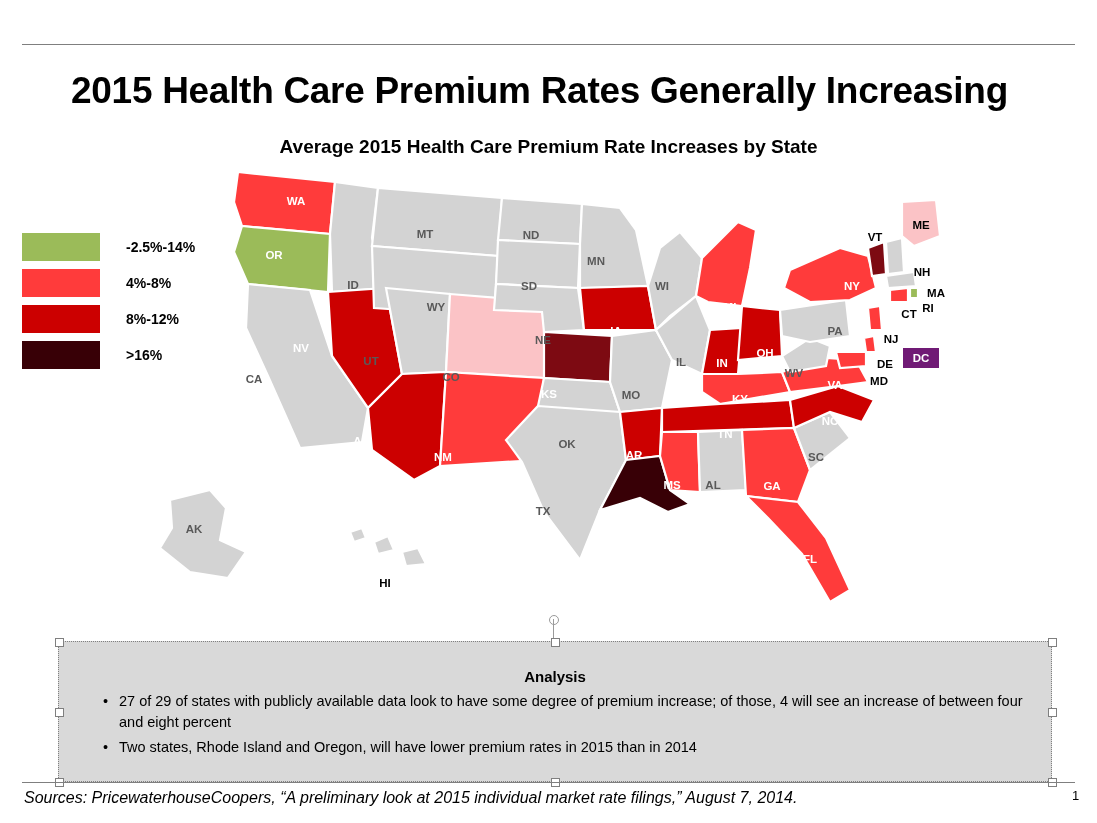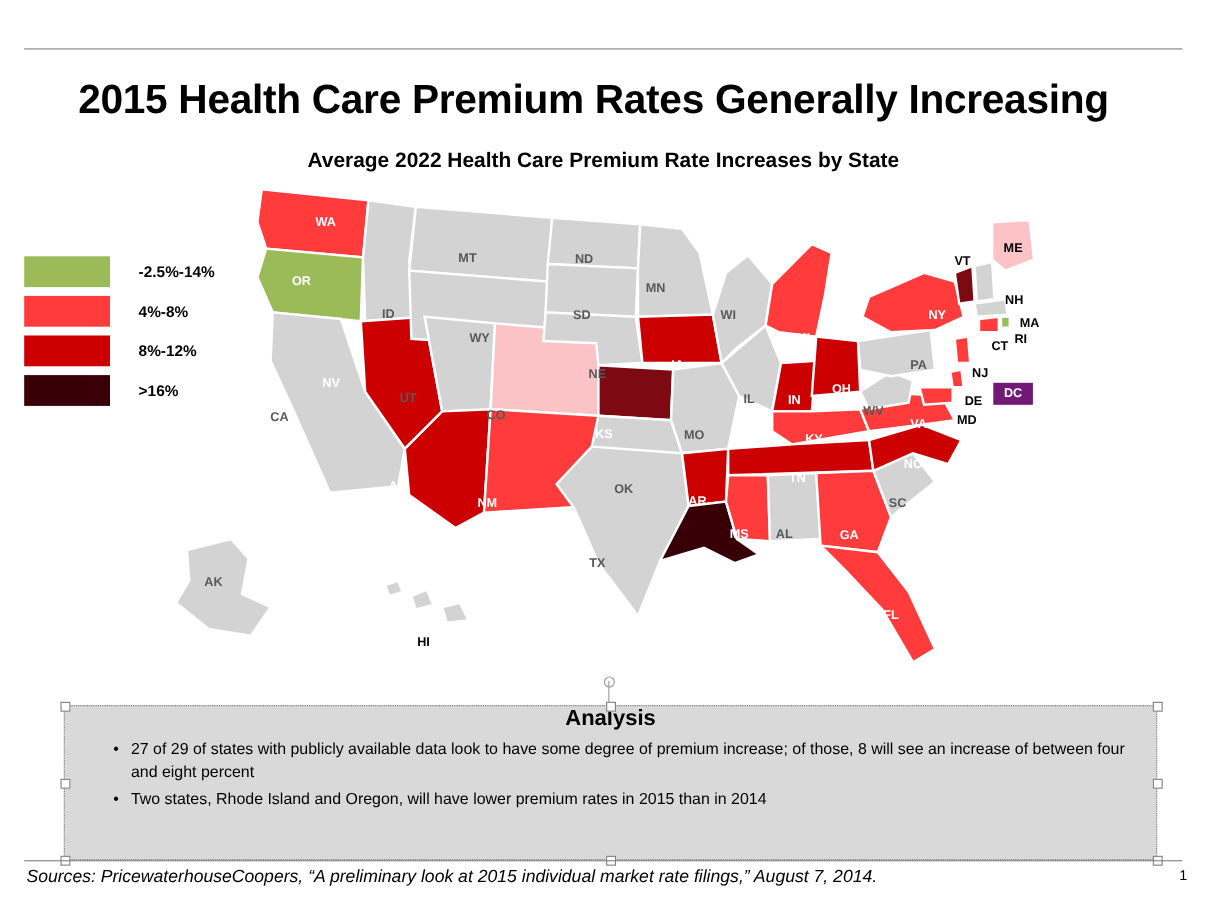--- a/index.html
+++ b/index.html
@@ -119,22 +119,23 @@
     left: 58px;
     top: 641px;
     width: 994px;
     height: 141px;
     background: #d9d9d9;
     border: 1px dotted #808080;
     box-sizing: border-box;
   }
   .analysis-title {
     text-align: center;
-    font-size: 20px;
-    font-weight: bold;
+    font-size: 15px;
+    font-weight: bold;
+    margin-top: 26px;
   }
   .analysis-list {
     margin: 6px 0 0 0;
     padding: 0 22px 0 44px;
     list-style: none;
   }
   .analysis-list li {
     position: relative;
     font-size: 14.5px;
     line-height: 21px;
@@ -187,21 +188,21 @@
     font-size: 13px;
     color: #000000;
   }
 </style>
 </head>
 <body>
 
 <div class="top-rule"></div>
 
 <div class="slide-title">2015 Health Care Premium Rates Generally Increasing</div>
-<div class="chart-title">Average 2022 Health Care Premium Rate Increases by State</div>
+<div class="chart-title">Average 2015 Health Care Premium Rate Increases by State</div>
 
 <div class="legend">
   <div class="legend-row">
     <div class="legend-swatch" style="background:#9bbb59;"></div>
     <div class="legend-label">-2.5%-14%</div>
   </div>
   <div class="legend-row">
     <div class="legend-swatch" style="background:#ff3b3b;"></div>
     <div class="legend-label">4%-8%</div>
   </div>
@@ -329,21 +330,21 @@
 </div>
 
 <div class="dc-box">DC</div>
 
 <div class="conn-circle"></div>
 <div class="conn-stub"></div>
 
 <div class="analysis-box">
   <div class="analysis-title">Analysis</div>
   <ul class="analysis-list">
-    <li>27 of 29 of states with publicly available data look to have some degree of premium increase; of those, 8 will see an increase of between four and eight percent</li>
+    <li>27 of 29 of states with publicly available data look to have some degree of premium increase; of those, 4 will see an increase of between four and eight percent</li>
     <li>Two states, Rhode Island and Oregon, will have lower premium rates in 2015 than in 2014</li>
   </ul>
 </div>
 <div class="handle" style="left:55px;  top:638px;"></div>
 <div class="handle" style="left:551px; top:638px;"></div>
 <div class="handle" style="left:1048px;top:638px;"></div>
 <div class="handle" style="left:55px;  top:708px;"></div>
 <div class="handle" style="left:1048px;top:708px;"></div>
 <div class="handle" style="left:55px;  top:778px;"></div>
 <div class="handle" style="left:551px; top:778px;"></div>

